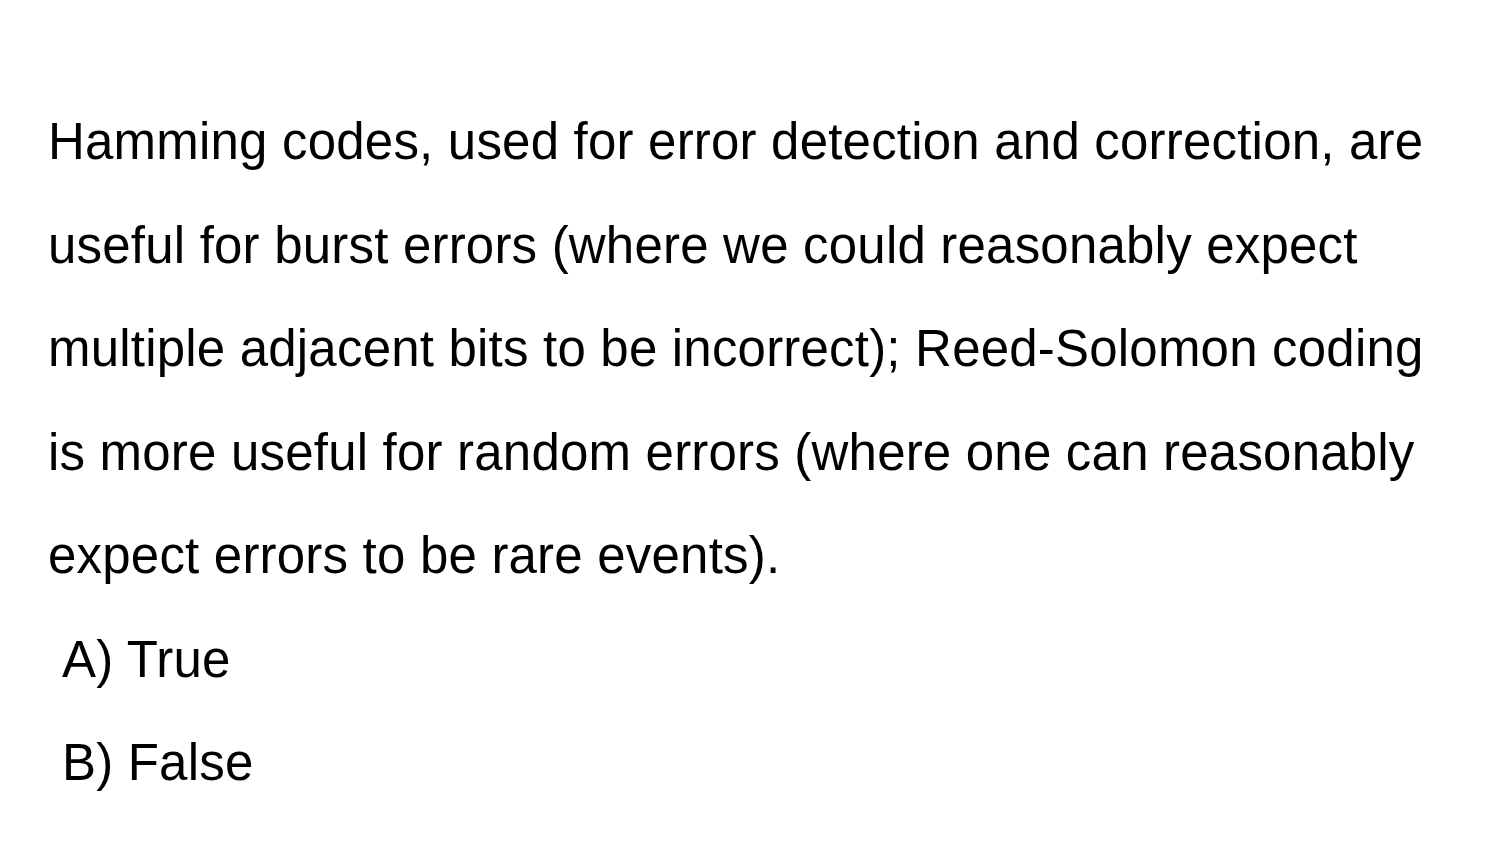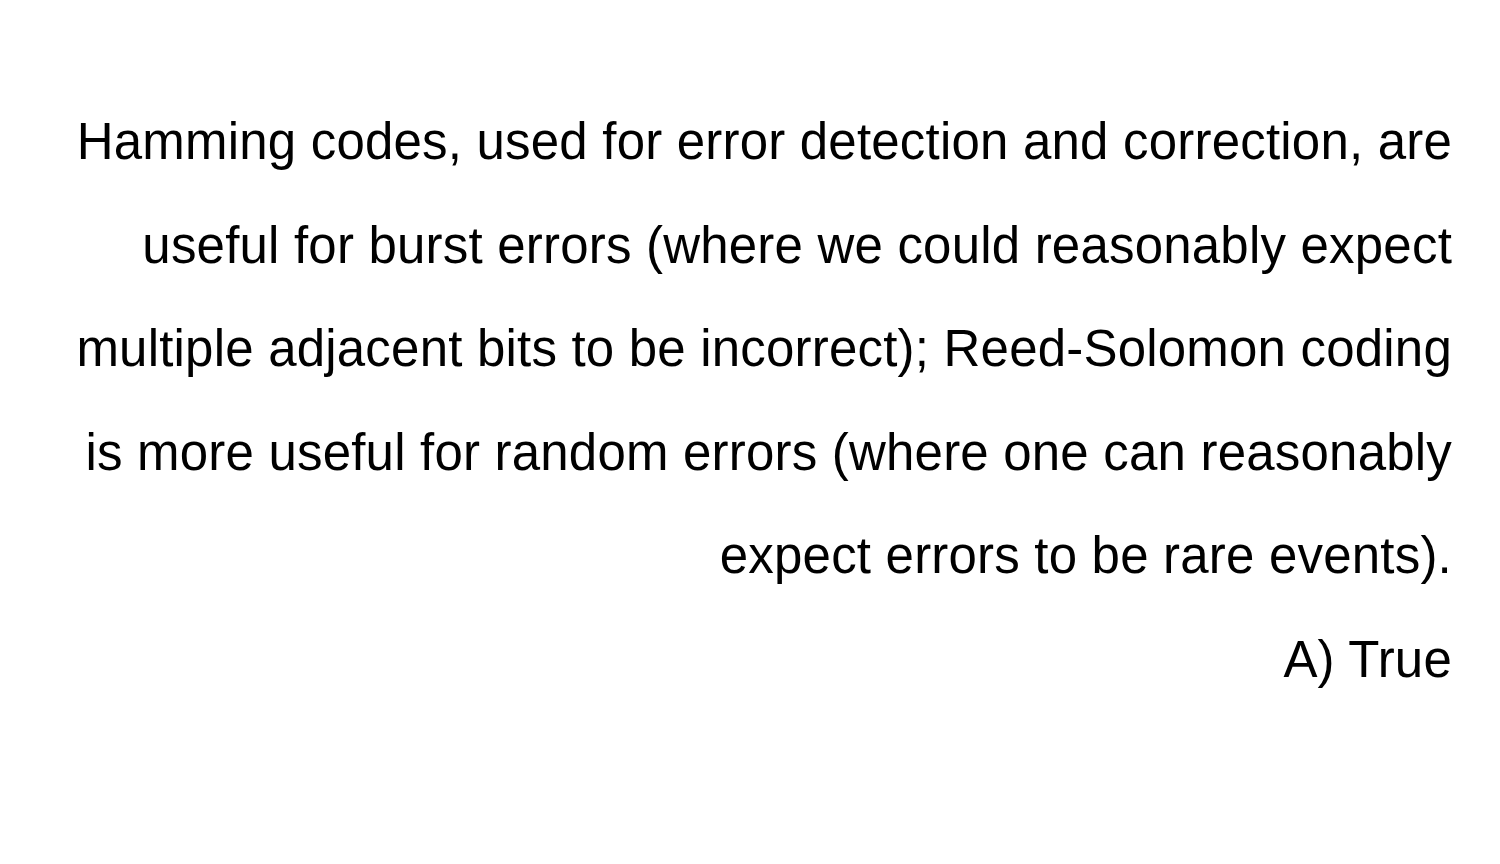--- a/index.html
+++ b/index.html
@@ -11,21 +11,20 @@
     width: 1500px;
     height: 864px;
     background: #ffffff;
     font-family: -apple-system, BlinkMacSystemFont, "Segoe UI", Helvetica, Arial, sans-serif;
     overflow: hidden;
   }
   .page {
     padding: 90px 48px 48px 48px;
     width: 100%;
     height: 100%;
-    text-align: right;
   }
   .question-text {
     font-size: 51px;
     line-height: 2.03;
     color: #000000;
     font-weight: 400;
     letter-spacing: 0.2px;
   }
   .option {
     font-size: 51px;
@@ -35,13 +34,14 @@
     letter-spacing: 0.2px;
     margin-left: 14px;
   }
 </style>
 </head>
 <body>
 
 <div class="page">
   <div class="question-text">Hamming codes, used for error detection and correction, are useful for burst errors (where we could reasonably expect multiple adjacent bits to be incorrect); Reed-Solomon coding is more useful for random errors (where one can reasonably expect errors to be rare events).</div>
   <div class="option">A) True</div>
+  <div class="option">B) False</div>
 </div>
 
 </body></html>

